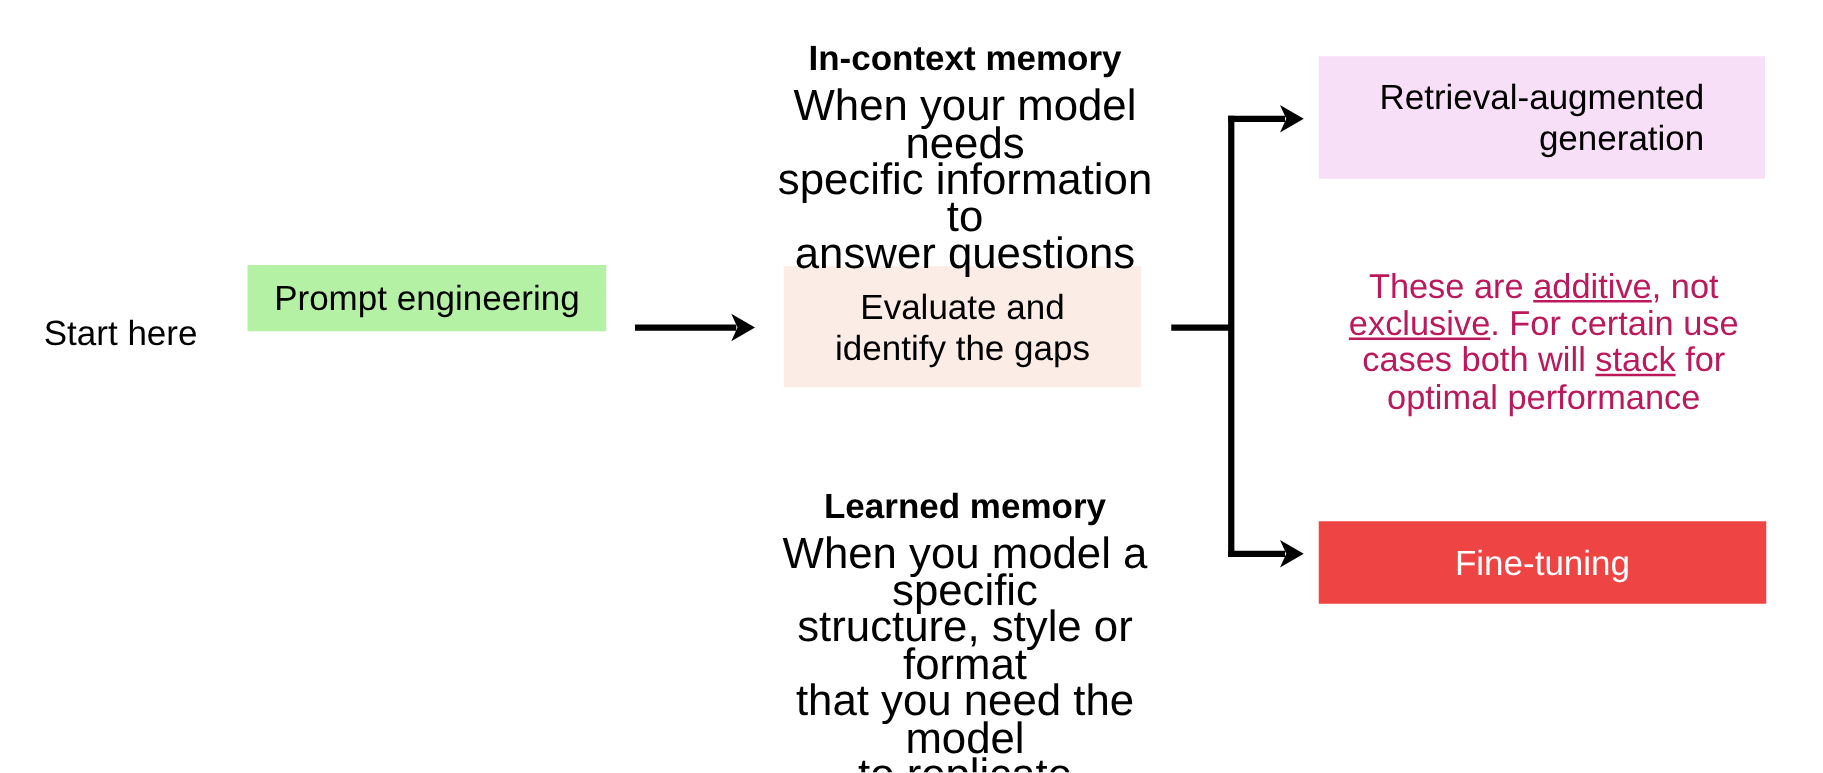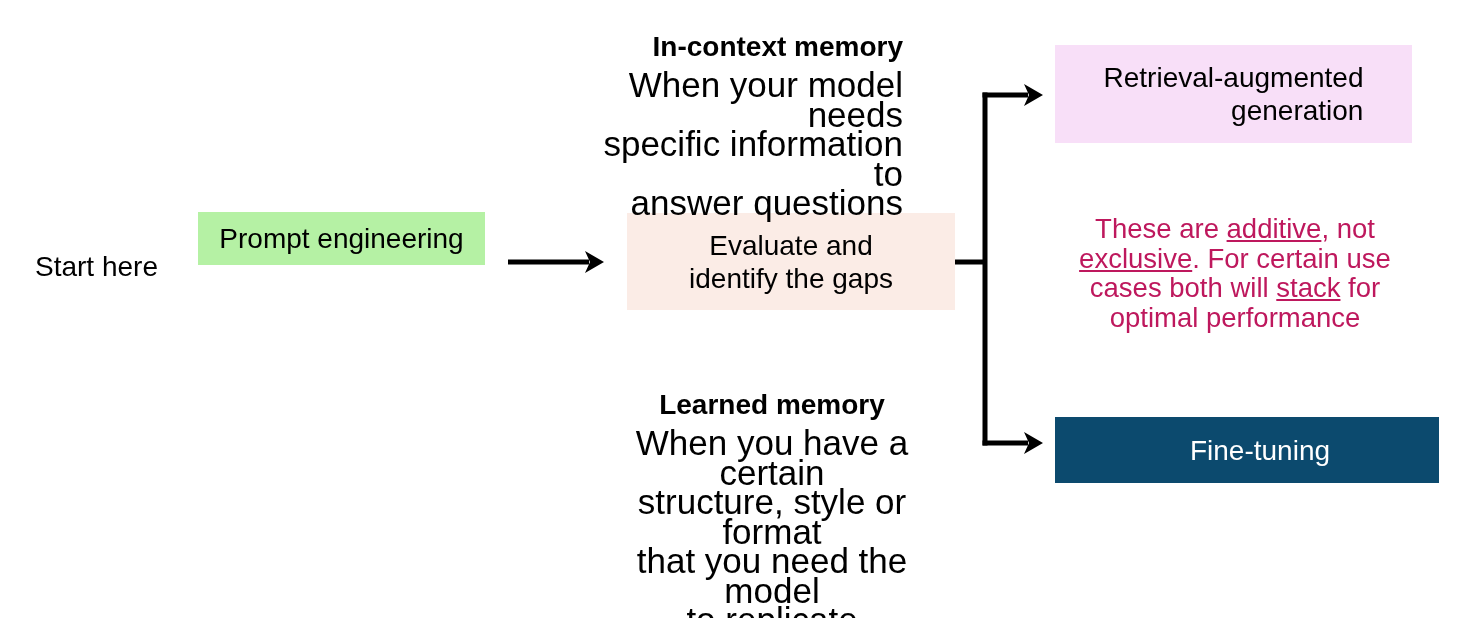--- a/index.html
+++ b/index.html
@@ -33,30 +33,30 @@
   }
   .start-label {
     position: absolute;
     left: 35px;
     top: 251px;
     font-size: 28px;
     color: #000000;
     white-space: nowrap;
   }
   .node-prompt   { left: 198px;  top: 212px; width: 287px; height: 53px; }
-  .node-evaluate { left: 627px;  top: 213px; width: 328px; height: 97px; }
+  .node-evaluate { left: 627px;  top: 213px; width: 286px; height: 97px; }
   .node-rag      { left: 1055px; top: 45px;  width: 357px; height: 98px; text-align: right; }
   .node-finetune { left: 1055px; top: 417px; width: 358px; height: 66px; }
   .annotation {
     position: absolute;
     width: 320px;
     text-align: center;
     color: #000000;
   }
-  .annotation-incontext { left: 583px; top: 31px; text-align: right; }
+  .annotation-incontext { left: 612px; top: 31px; }
   .annotation-learned   { left: 612px; top: 389px; }
   .annotation .ann-title {
     font-size: 28px;
     font-weight: bold;
     line-height: 32px;
     margin-bottom: 7px;
   }
   .annotation .ann-line {
     font-size: 35px;
     line-height: 29.5px;
@@ -106,34 +106,34 @@
     </span>
   </div>
 
   <div class="node node-rag" style="background-color: rgb(248, 223, 248);">
     <span>
       <span>Retrieval-augmented</span><br>
       <span>generation</span>
     </span>
   </div>
 
-  <div class="node node-finetune" style="background-color: #0c4a6e; color: rgb(255, 255, 255); padding-left: 26px;">
+  <div class="node node-finetune" style="background-color: #ef4444; color: rgb(255, 255, 255);">
     <span>Fine-tuning</span>
   </div>
 
   <div class="annotation annotation-incontext">
     <div class="ann-title">In-context memory</div>
     <div class="ann-line">When your model needs</div>
     <div class="ann-line">specific information to</div>
     <div class="ann-line">answer questions</div>
   </div>
 
   <div class="annotation annotation-learned">
     <div class="ann-title">Learned memory</div>
-    <div class="ann-line">When you have a certain</div>
+    <div class="ann-line">When you model a specific</div>
     <div class="ann-line">structure, style or format</div>
     <div class="ann-line">that you need the model</div>
     <div class="ann-line">to replicate</div>
   </div>
 
   <div class="note">
     <span>These are </span><span class="u">additive</span><span>, not</span><br>
     <span class="u">exclusive</span><span>. For certain use</span><br>
     <span>cases both will </span><span class="u">stack</span><span> for</span><br>
     <span>optimal performance</span>

